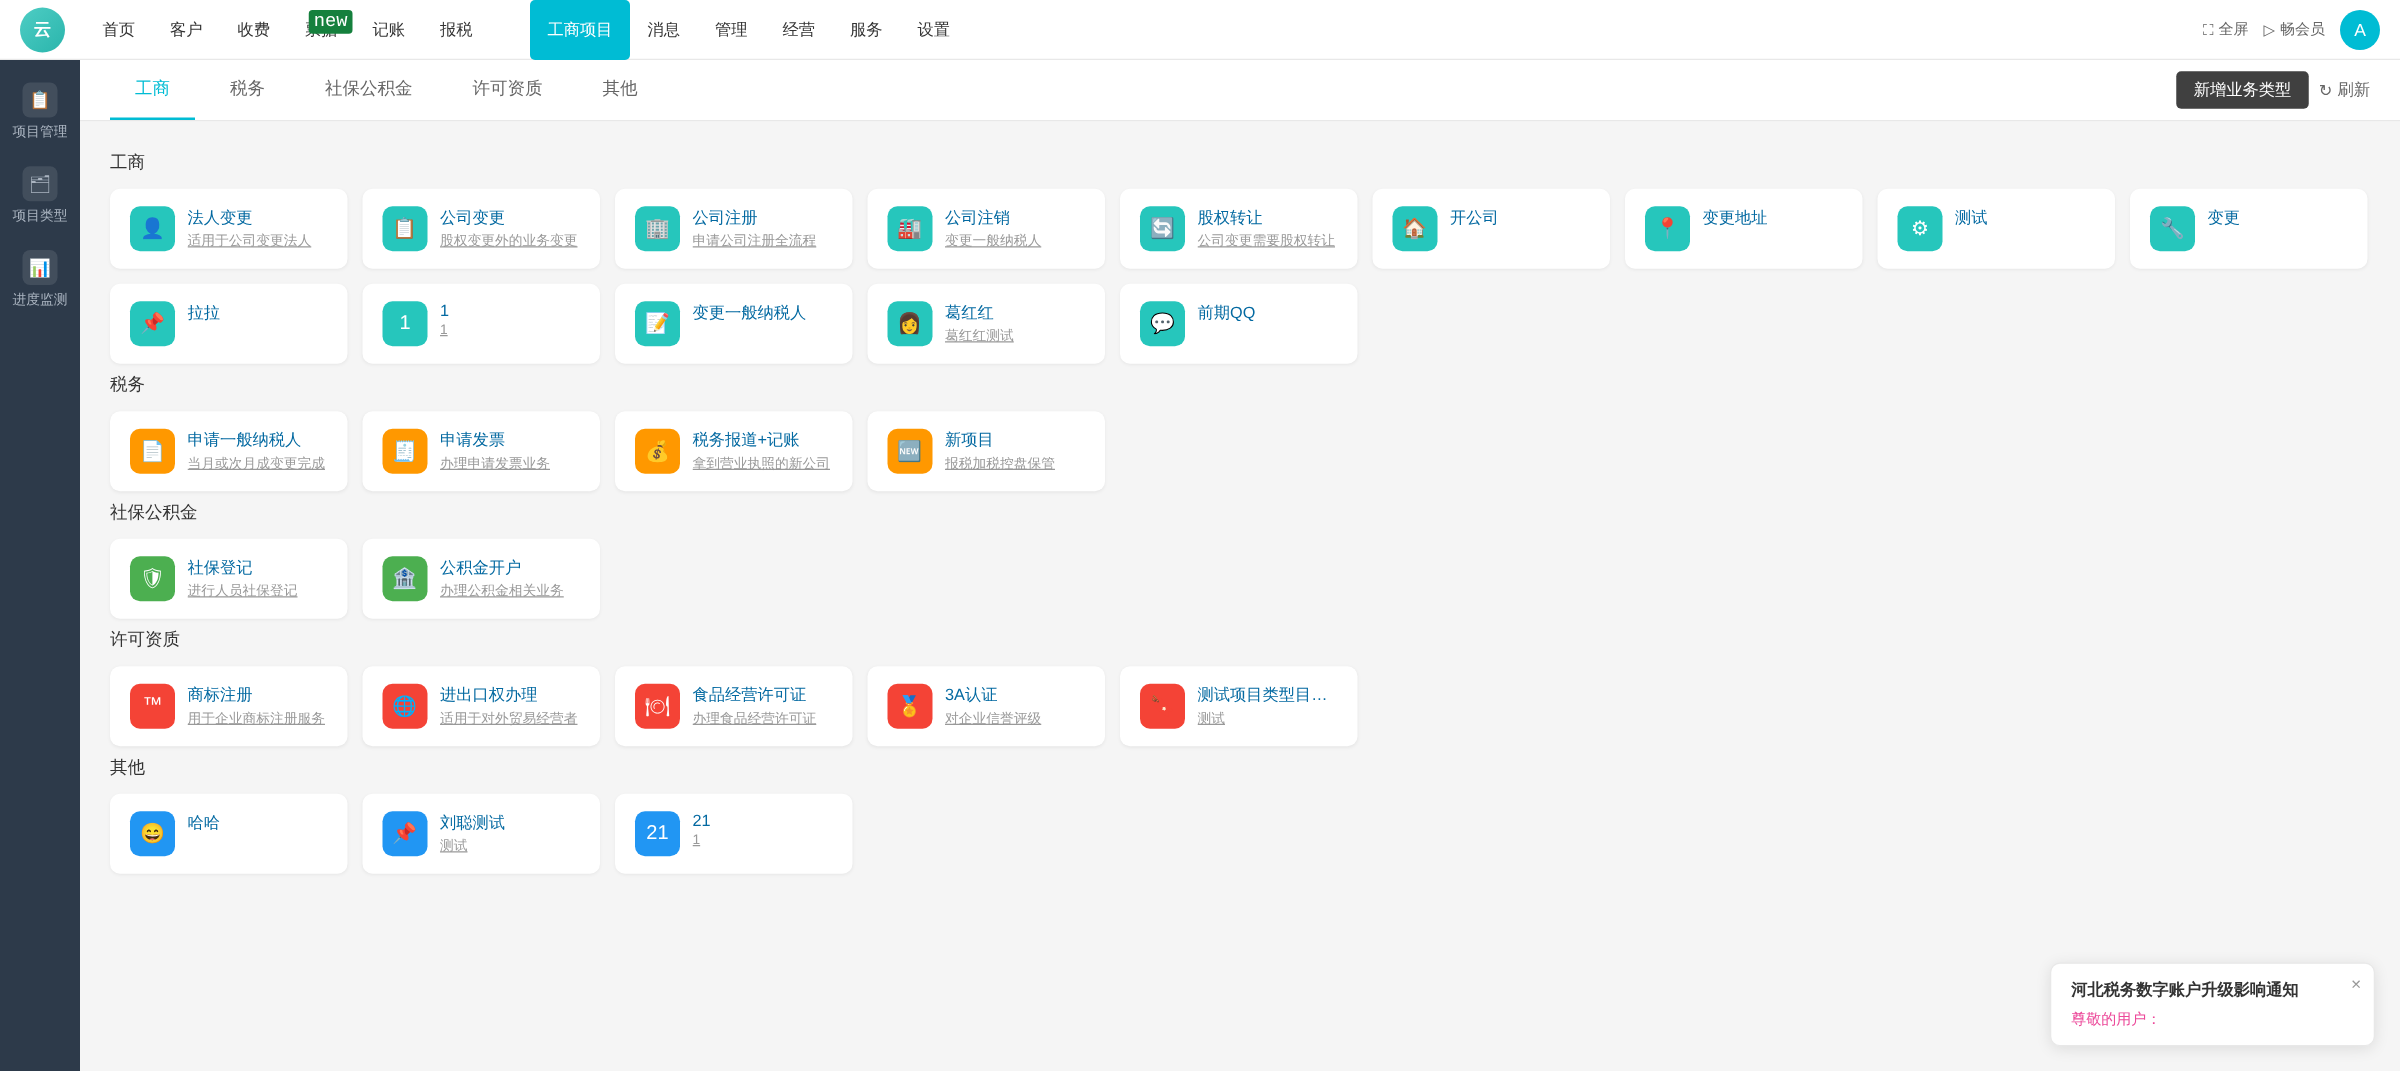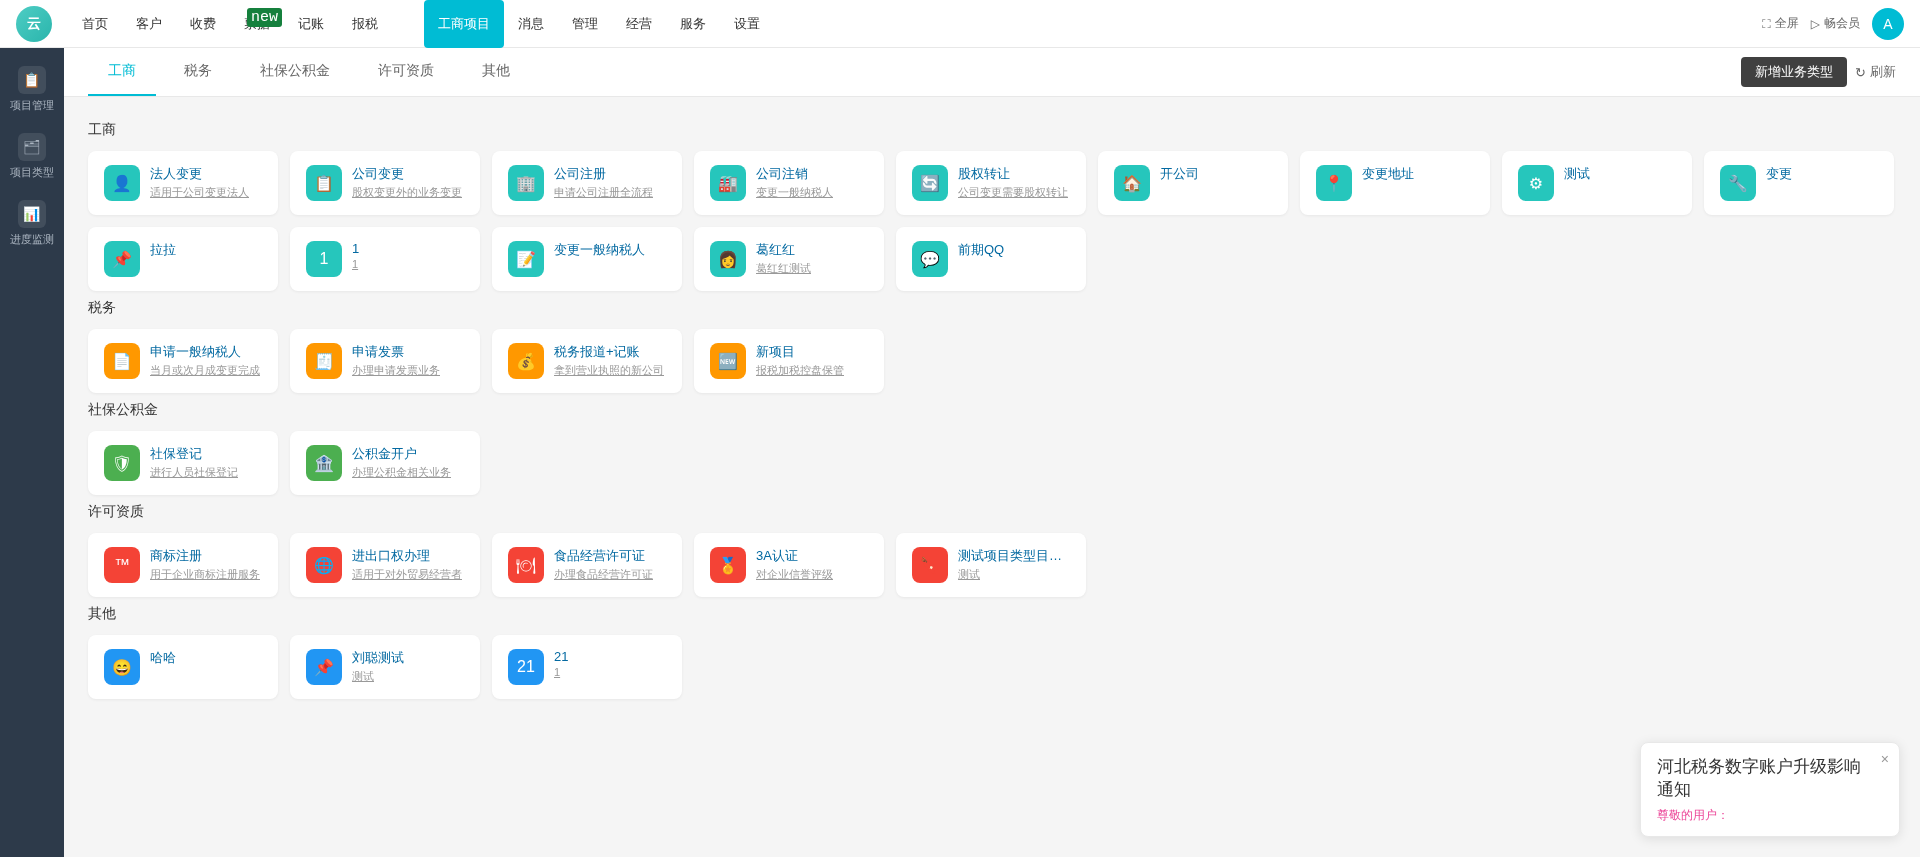--- a/index.html
+++ b/index.html
@@ -233,23 +233,23 @@
       z-index: 200;
     }
     .notification-close {
       position: absolute;
       top: 8px; right: 10px;
       cursor: pointer;
       font-size: 14px;
       color: #999;
     }
     .notification-title {
-      font-size: 17px;
+      font-size: 13px;
       color: #333;
-      font-weight: 400;
+      font-weight: 700;
       margin-bottom: 6px;
       margin-right: 16px;
     }
     .notification-body {
       font-size: 12px;
       color: #ec4899;
     }
   </style>
 </head>
 <body>

